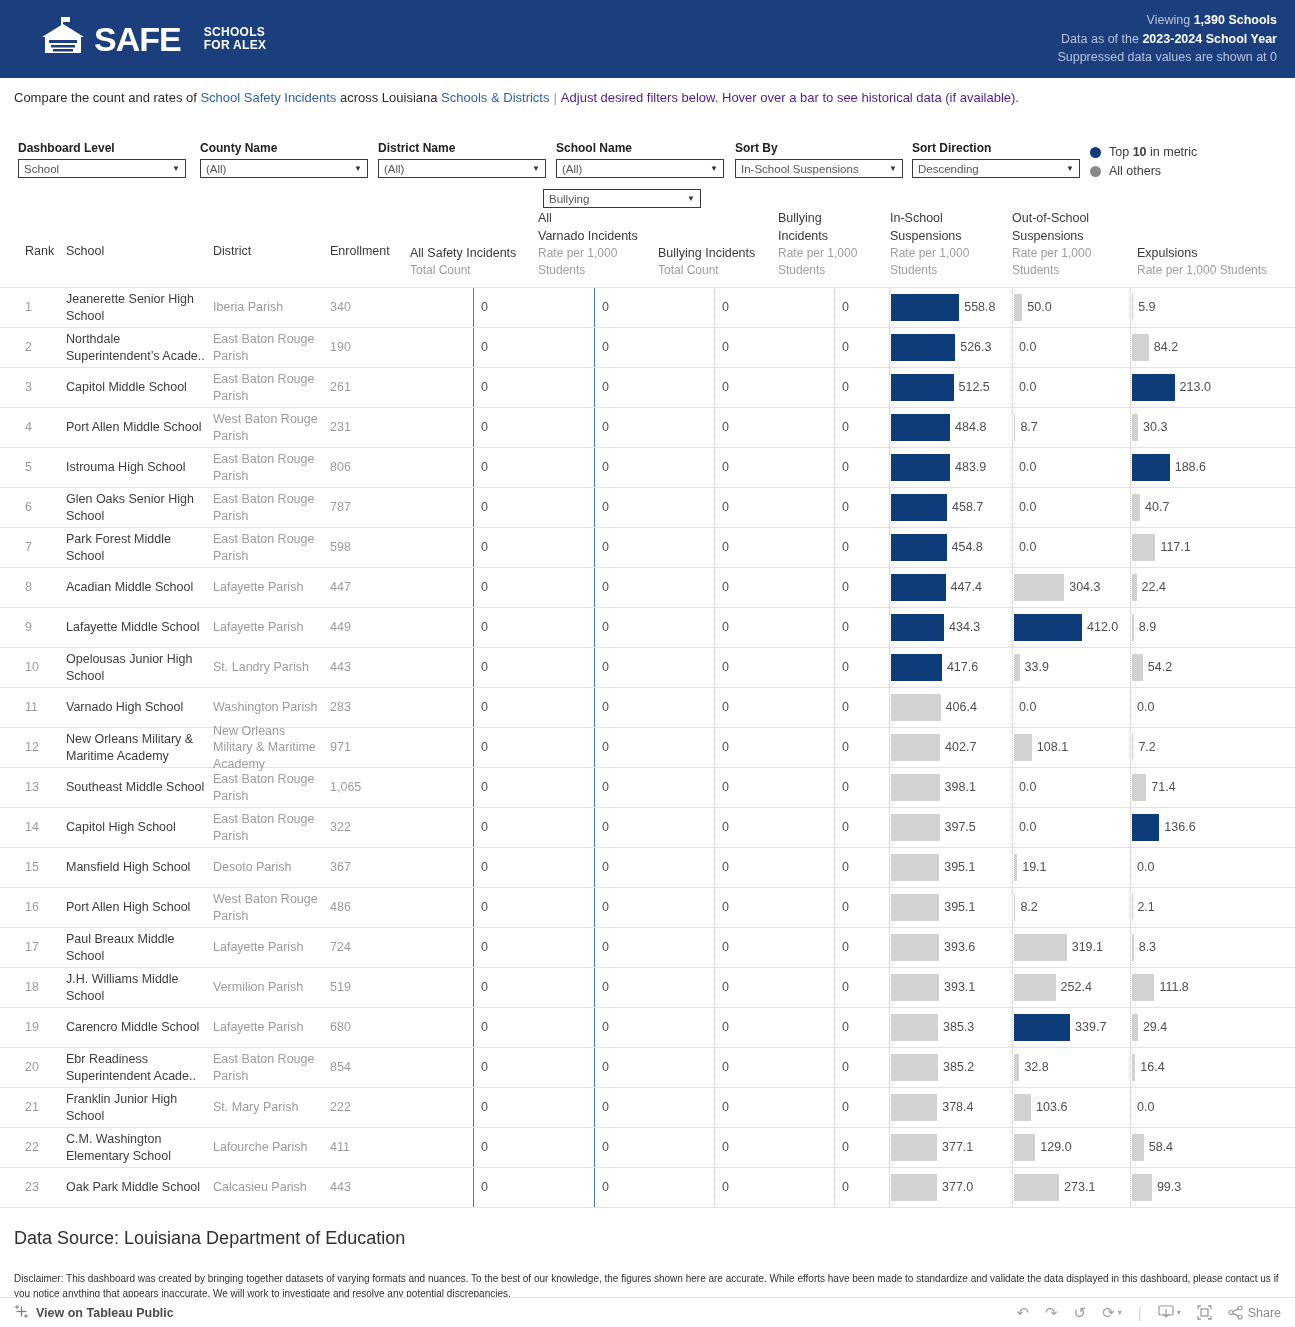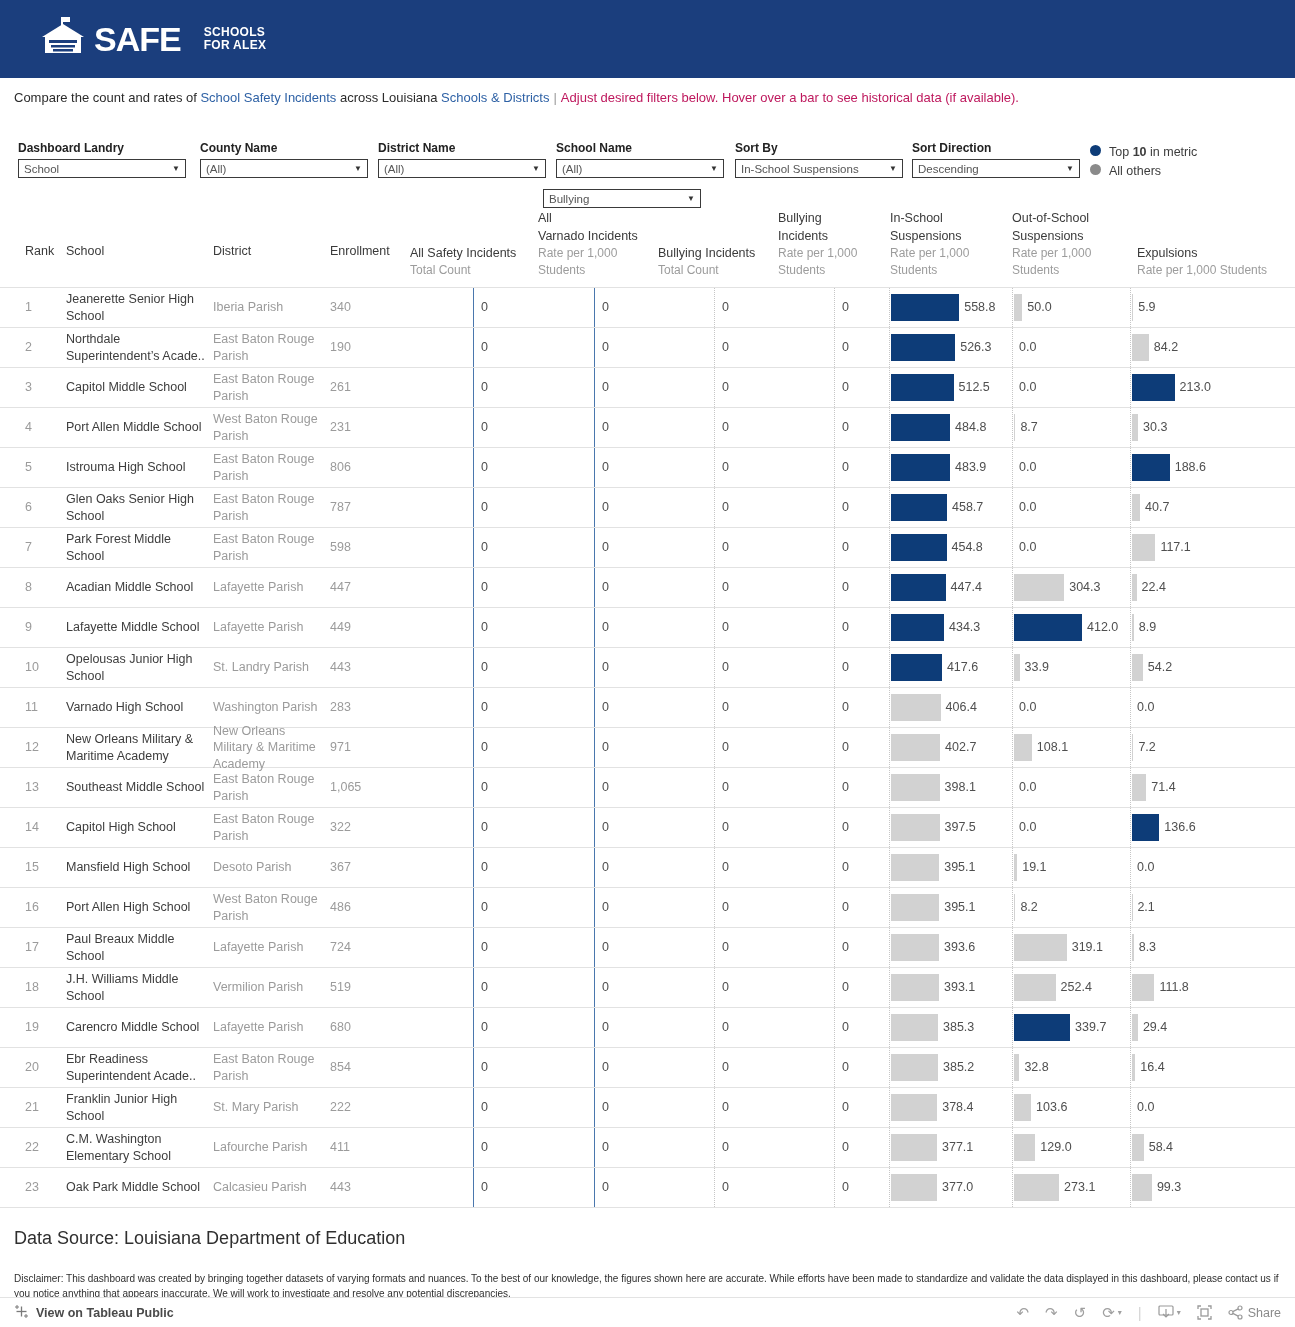--- a/index.html
+++ b/index.html
@@ -14,34 +14,34 @@
   .logo-safe { color:#fff; font-size:34px; font-weight:bold; letter-spacing:-1px; margin-left:8px; }
   .logo-stack { color:#fff; font-size:12px; font-weight:bold; line-height:1.05; margin-left:23px; letter-spacing:0.3px; }
   .banner-title { color:#fff; font-size:24px; font-weight:bold; margin-left:34px; letter-spacing:0.2px; }
   .banner-right { margin-left:auto; text-align:right; font-size:12.5px; color:#b9c3da; line-height:1.5; }
   .banner-right b { color:#fff; }
 
   
   .subtitle { padding:12px 14px 0 14px; font-size:13px; color:#2b2b2b; }
   .subtitle .lnk { color:#2e61a5; cursor:pointer; }
   .subtitle .pipe { color:#9a9a9a; padding:0 4px; }
-  .subtitle .rest { color:#be185d; }
+  .subtitle .rest { color:#4c1d95; }
 
   
   .filters { position:relative; height:86px; }
   .filter { position:absolute; width:168px; }
   .flabel { font-size:12px; font-weight:bold; color:#222; margin-bottom:4px; }
   .fbox { border:1px solid #3a3a3a; background:#fff; height:19px; display:flex; align-items:center;
           justify-content:space-between; padding:0 5px; font-size:11.5px; color:#555; cursor:pointer; }
   .fcaret { font-size:8px; color:#333; margin-left:4px; }
   .f1{left:18px;top:36px;} .f2{left:200px;top:36px;} .f3{left:378px;top:36px;}
   .f4{left:556px;top:36px;} .f5{left:735px;top:36px;} .f6{left:912px;top:36px;}
   .metric-filter { position:absolute; left:543px; top:84px; width:158px; }
   .legend { position:absolute; left:1090px; top:40px; font-size:12.5px; color:#3c3c3c; }
-  .legend-row { display:flex; align-items:flex-start; margin-bottom:5px; cursor:pointer; }
+  .legend-row { display:flex; align-items:center; margin-bottom:5px; cursor:pointer; }
   .dot { width:11px; height:11px; border-radius:50%; margin-right:8px; flex:0 0 auto; }
   .dot-blue { background:#0d3c78; } .dot-gray { background:#8a8a8a; }
 
   
   .thead { position:relative; height:82px; margin-top:14px; }
   .hcol { position:absolute; bottom:8px; }
   .hcol .t { white-space:pre-line; font-size:12.5px; color:#3a3a3a; line-height:1.4; }
   .hcol .s { white-space:pre-line; font-size:12px; color:#9c9c9c; line-height:1.4; }
   .hcol.simple { bottom:27px; }
 
@@ -95,29 +95,34 @@
         <rect x="11" y="30" width="24" height="2.5" fill="#1b3e7d"></rect>
         <rect x="13" y="34" width="20" height="2.5" fill="#1b3e7d"></rect>
       </svg>
     </span>
     <span class="logo-safe">SAFE</span>
     <span class="logo-stack">
       <div>SCHOOLS</div>
       <div>FOR ALEX</div>
     </span>
   </div>
+  <div class="banner-right">
+    <div><span>Viewing </span><b>1,390 Schools</b></div>
+    <div><span>Data as of the </span><b>2023-2024 School Year</b></div>
+    <div>Suppressed data values are shown at 0</div>
+  </div>
 </div>
 
 <div class="subtitle">
   <span>Compare the count and rates of </span><span class="lnk">School Safety Incidents</span><span> across Louisiana </span><span class="lnk">Schools &amp; Districts</span><span class="pipe">|</span><span class="rest">Adjust desired filters below. Hover over a bar to see historical data (if available).</span>
 </div>
 
 <div class="filters">
   <div class="filter f1">
-    <div class="flabel">Dashboard Landry</div>
+    <div class="flabel">Dashboard Level</div>
     <div class="fbox">
         <span>School</span>
         <span class="fcaret">▼</span>
       </div>
   </div>
   <div class="filter f2">
     <div class="flabel">County Name</div>
     <div class="fbox">
         <span>(All)</span>
         <span class="fcaret">▼</span>

